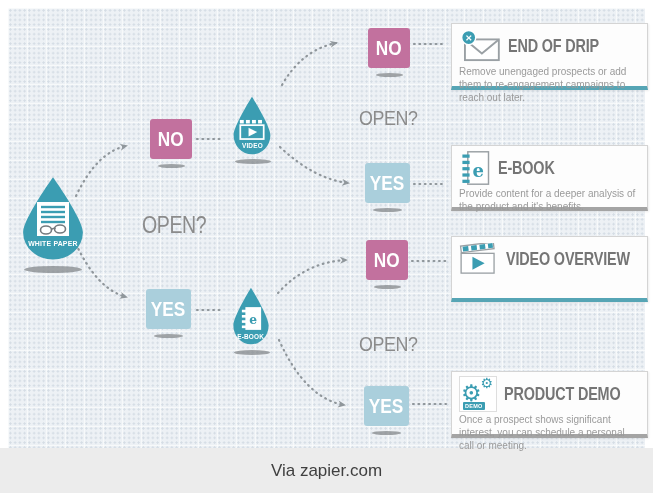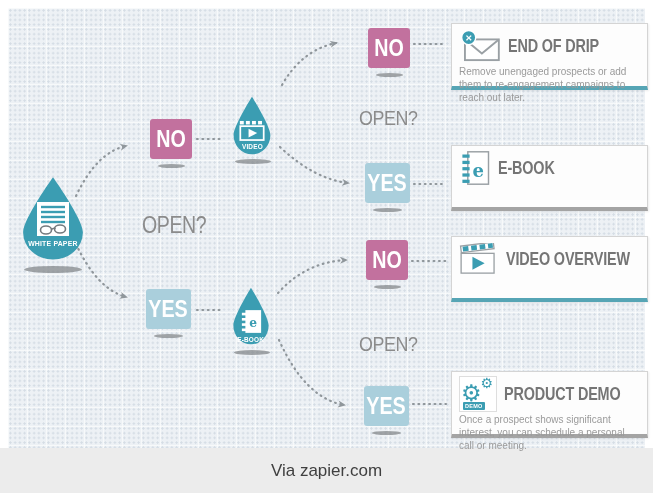--- a/index.html
+++ b/index.html
@@ -15,28 +15,28 @@
       linear-gradient(rgba(255,255,255,.55) 1px, transparent 1px),
       linear-gradient(90deg, rgba(255,255,255,.55) 1px, transparent 1px),
       radial-gradient(rgba(184,196,209,.45) 1px, transparent 1.3px);
     background-size:19px 19px, 19px 19px, 4.75px 4.75px;
   }
   svg.arrows { position:absolute; left:0; top:0; width:653px; height:493px; pointer-events:none; z-index:1; }
   .node, .badge, .openq, .card, .shadow, .drop { position:absolute; z-index:2; }
 
   
   .drop .teardrop { position:absolute; left:0; top:0; width:100%; height:100%; }
-  .drop .content { position:absolute; left:0; top:12px; width:100%; height:100%;
-    display:flex; flex-direction:column; align-items:center; justify-content:center; z-index:1; }
+  .drop .content { position:absolute; left:0; top:0; width:100%; height:100%;
+    display:flex; flex-direction:column; align-items:center; justify-content:flex-end; z-index:1; }
   .drop-label { color:#fff; font-weight:bold; letter-spacing:.2px; transform:scaleX(.92); white-space:nowrap; }
 
   .shadow { background:#85898c; border-radius:50%; opacity:.75; filter:blur(.6px); }
 
   .badge { display:flex; align-items:center; justify-content:center; border-radius:3px;
-    color:#fff; font-weight:bold; font-size:24px; }
+    color:#fff; font-weight:bold; font-size:21px; }
   .badge span { display:inline-block; transform:scaleX(.82); }
   .badge.no  { background:#c2719e; }
   .badge.yes { background:#aacfdc; }
 
   .openq { color:#8b8b8b; font-weight:normal; letter-spacing:-.5px; }
   .openq span { display:inline-block; transform:scaleX(.85); transform-origin:left; }
 
   .card {
     left:451px; width:197px; background:#fdfdfd;
     border:1px solid #d4d4d4; padding:4px 7px 5px 7px;
@@ -210,20 +210,21 @@
           <rect x="3" y="5" width="8" height="3.6"></rect>
             <rect x="3" y="12" width="8" height="3.6"></rect>
           <rect x="3" y="19" width="8" height="3.6"></rect>
             <rect x="3" y="26" width="8" height="3.6"></rect>
           <rect x="3" y="33" width="8" height="3.6"></rect>
         </g>
         <text x="20.5" y="30" text-anchor="middle" font-size="20" font-weight="bold" fill="#3b9db2" font-family="DejaVu Serif, serif">e</text>
       </svg>
       <span class="title">E-BOOK</span>
     </div>
+    <div class="body">Provide content for a deeper analysis of the product and it's benefits.</div>
   </div>
 
   <div class="card accent-teal" style="top:236px; height:66px;">
     <div class="titlerow">
       <svg class="icon" width="40" height="32" viewBox="0 0 42 34">
         <g transform="rotate(-7 4 8)">
           <rect x="2" y="3" width="35" height="7" fill="#fff" stroke="#9aa0a4" stroke-width="1.4"></rect>
           <rect x="4" y="4" width="6" height="5" fill="#3b9db2"></rect>
           <rect x="13" y="4" width="6" height="5" fill="#3b9db2"></rect>
           <rect x="22" y="4" width="6" height="5" fill="#3b9db2"></rect>

